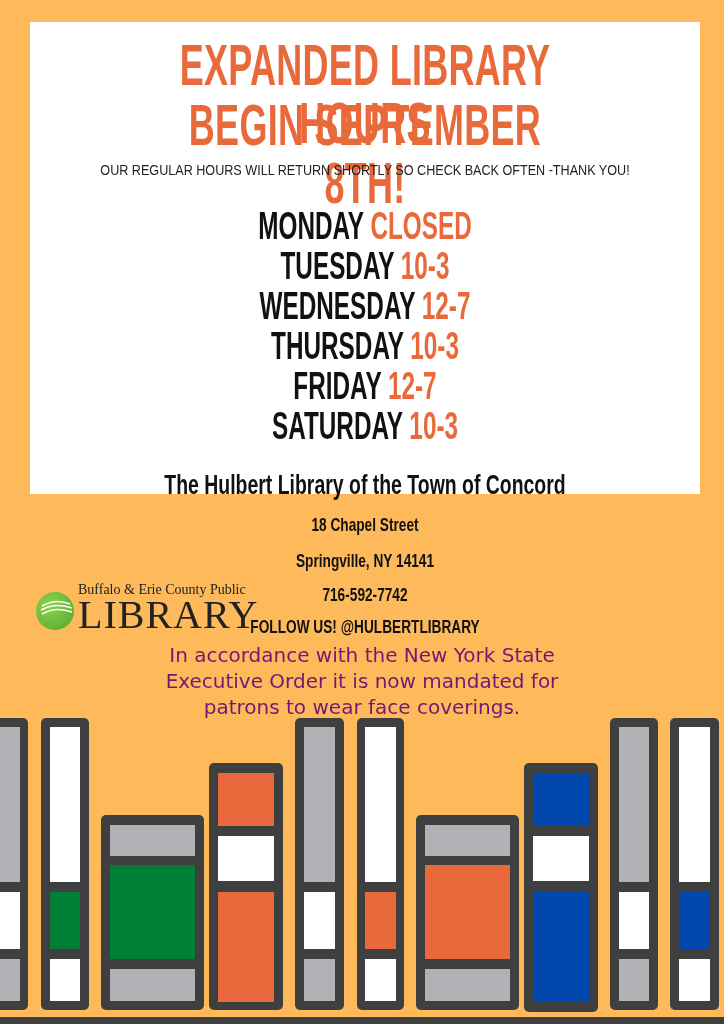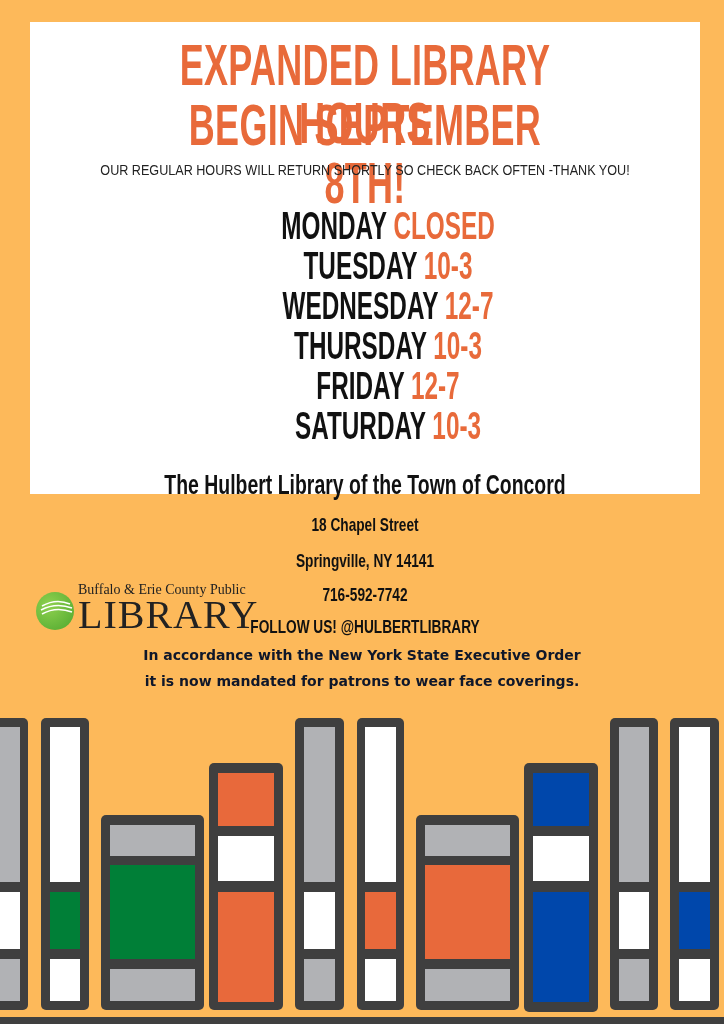--- a/index.html
+++ b/index.html
@@ -2,35 +2,35 @@
 <html><head>
 <meta charset="utf-8">
 <style>
   html,body{margin:0;padding:0;}
   body{width:724px;height:1024px;background:#fdb95a;position:relative;overflow:hidden;font-family:"Liberation Sans",sans-serif;}
   .card{position:absolute;left:30px;top:22px;width:670px;height:472px;background:#ffffff;}
   .headline{position:absolute;left:0;width:670px;text-align:center;color:#e86a3a;font-family:"Liberation Sans",sans-serif;font-weight:bold;font-size:58px;line-height:58px;transform:scaleX(0.62);transform-origin:center;letter-spacing:0.5px;}
   .h1{top:14px;}
   .h2{top:74px;}
   .subline{position:absolute;left:0;top:140px;width:670px;text-align:center;font-size:14px;color:#222;transform:scaleX(0.9);transform-origin:center;}
-  .hours{position:absolute;left:0;top:184px;width:670px;text-align:center;padding-left:23px;}
+  .hours{position:absolute;left:0;top:184px;width:670px;text-align:center;}
   .hrow{height:40px;font-weight:bold;font-size:38px;line-height:40px;transform:scaleX(0.64);transform-origin:center;white-space:nowrap;}
   .day{color:#111;}
   .time{color:#e86a3a;}
   .libname{position:absolute;left:0;top:448px;width:670px;text-align:center;font-weight:bold;font-size:27px;color:#111;transform:scaleX(0.72);transform-origin:center;white-space:nowrap;}
   .addr{position:absolute;left:0;width:670px;text-align:center;font-weight:bold;font-size:19px;color:#111;transform:scaleX(0.72);transform-origin:center;white-space:nowrap;}
   .a1{top:492px;}
   .a2{top:528px;}
   .a3{top:562px;}
   .a4{top:594px;}
   .logo{position:absolute;left:6px;top:556px;width:220px;height:58px;}
   .logo-circle{position:absolute;left:0;top:14px;width:38px;height:38px;border-radius:50%;background:radial-gradient(circle at 35% 35%,#8fd14f,#4ea72e);}
   .logo-top{position:absolute;left:42px;top:4px;font-family:"Liberation Serif",serif;font-size:14px;color:#222;white-space:nowrap;}
   .logo-main{position:absolute;left:42px;top:16px;font-family:"Liberation Serif",serif;font-size:40px;line-height:42px;color:#222;letter-spacing:1px;white-space:nowrap;}
-  .notice{position:absolute;left:140px;top:642px;width:444px;text-align:center;font-weight:bold;font-size:14px;line-height:26px;color:#0f172a;font-family:"DejaVu Sans",sans-serif;}
+  .notice{position:absolute;left:140px;top:642px;width:444px;text-align:center;font-weight:normal;font-size:20px;line-height:26px;color:#701a75;font-family:"DejaVu Sans",sans-serif;}
   .books{position:absolute;left:0;top:0;width:724px;height:1024px;}
   .shelf{position:absolute;left:0;top:1017px;width:724px;height:7px;background:#3f3f3f;}
 </style>
 </head>
 <body>
 
 <div class="card">
   <div class="headline h1">EXPANDED LIBRARY HOURS</div>
   <div class="headline h2">BEGIN SEPTEMBER 8TH!</div>
   <div class="subline">OUR REGULAR HOURS WILL RETURN SHORTLY SO CHECK BACK OFTEN -THANK YOU!</div>

